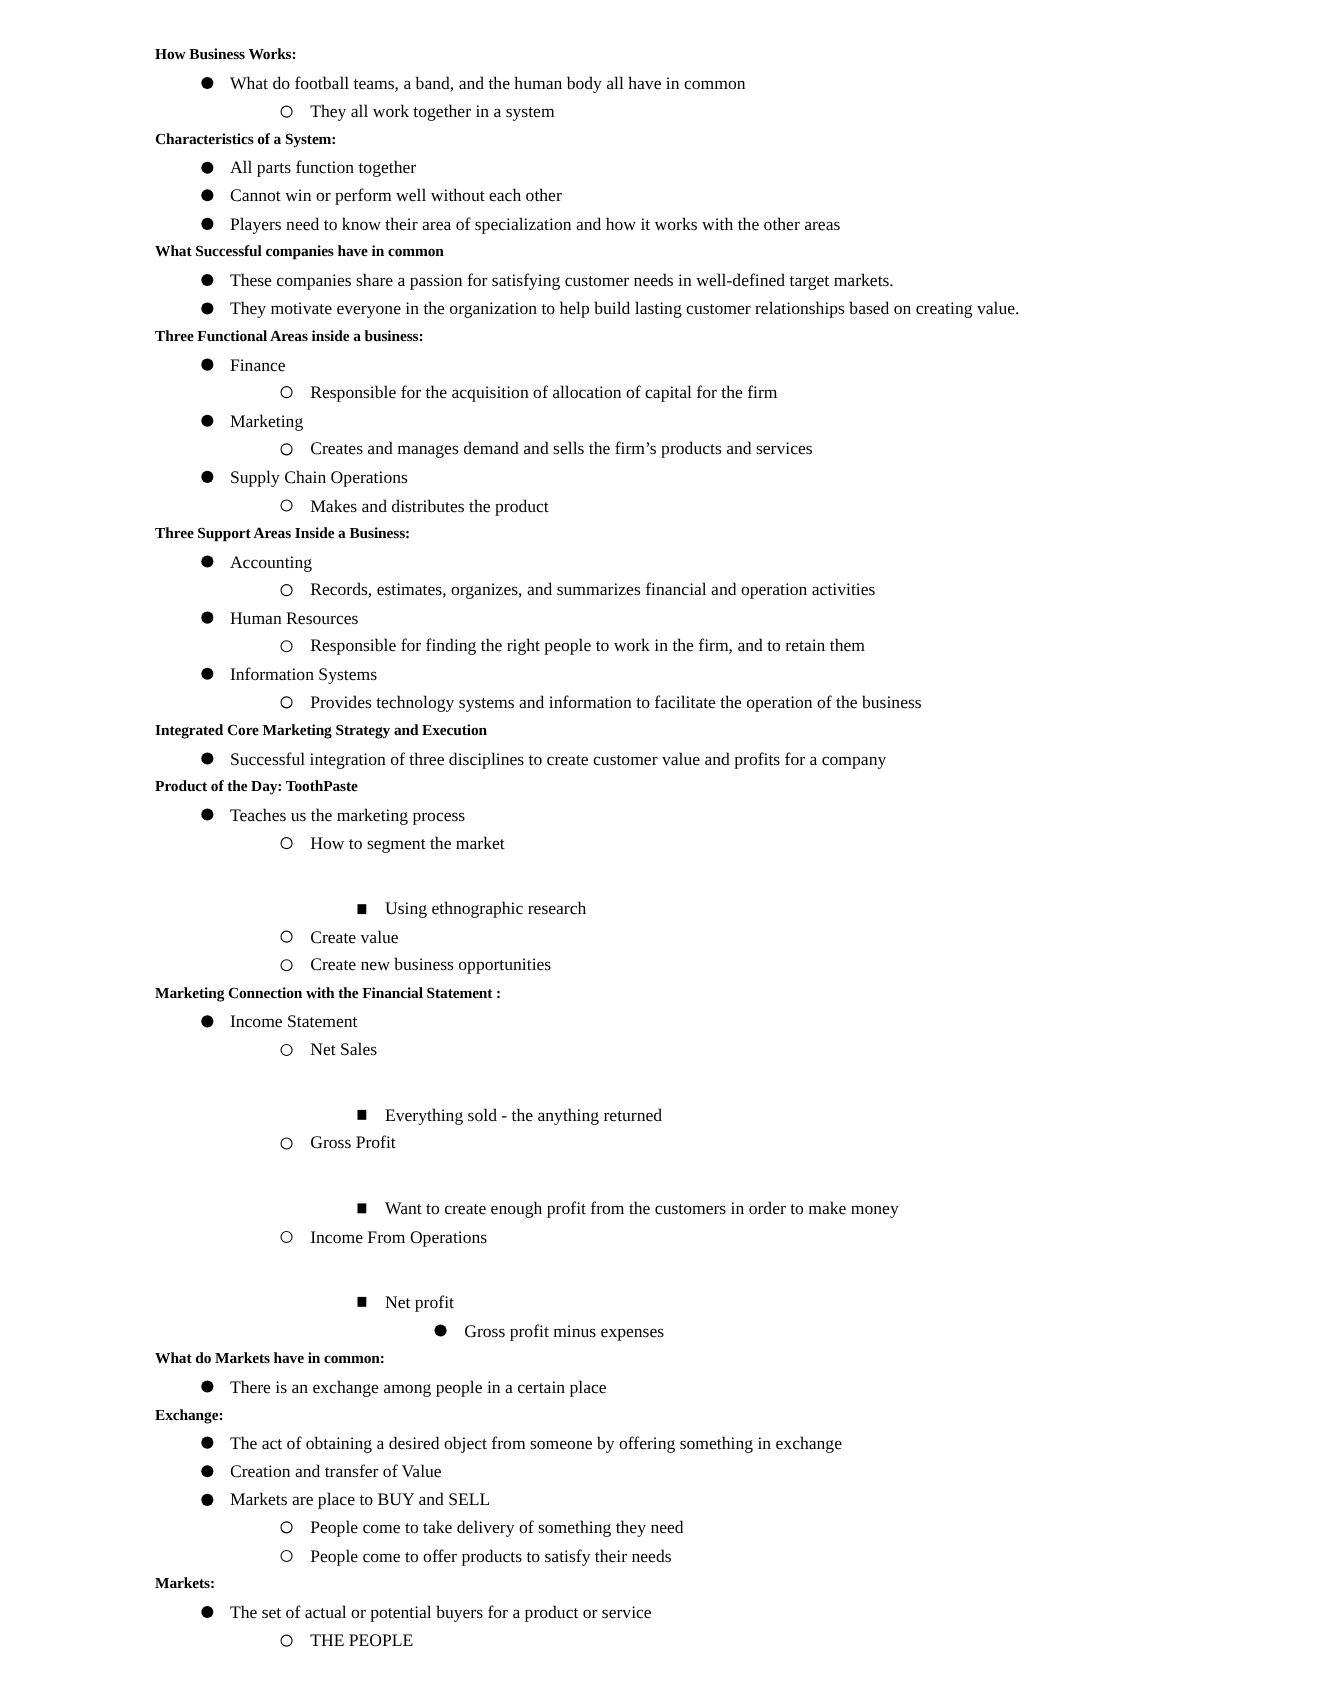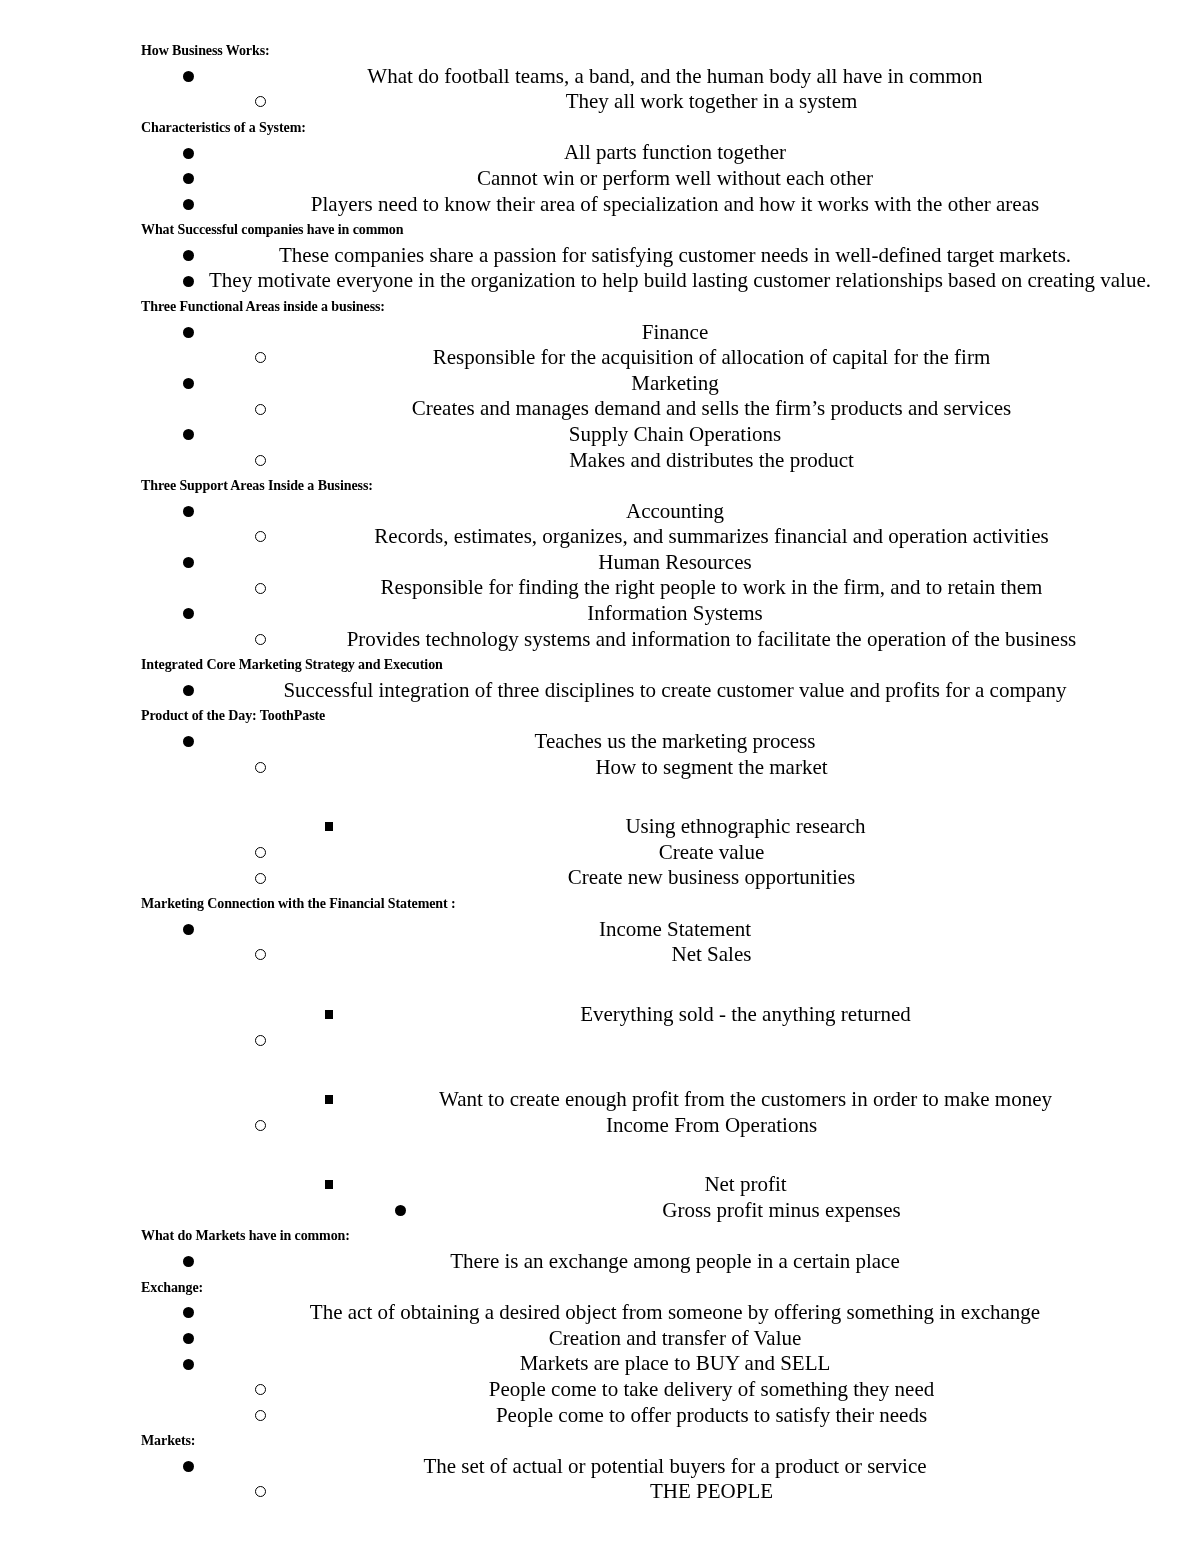--- a/index.html
+++ b/index.html
@@ -34,22 +34,21 @@
     line-height: 25.6px;
     letter-spacing: -0.1px;
     white-space: nowrap;
   }
 
   
   .row {
     display: flex;
     align-items: flex-start;
     line-height: 25.6px;
-    font-size: 21px;
-    text-align: center;
+    font-size: 16px;
   }
   .row .marker {
     flex: 0 0 auto;
     display: inline-block;
     text-align: left;
     line-height: 25.6px;
   }
   .row .txt {
     flex: 1 1 auto;
     white-space: nowrap;
@@ -224,20 +223,21 @@
       <div class="row lvl2">
         <span class="marker"><span class="glyph"></span></span>
         <span class="txt">Net Sales</span>
       </div>
       <div class="row lvl3">
         <span class="marker"><span class="glyph"></span></span>
         <span class="txt">Everything sold - the anything returned</span>
       </div>
       <div class="row lvl2">
         <span class="marker"><span class="glyph"></span></span>
+        <span class="txt">Gross Profit</span>
       </div>
       <div class="row lvl3">
         <span class="marker"><span class="glyph"></span></span>
         <span class="txt">Want to create enough profit from the customers in order to make money</span>
       </div>
       <div class="row lvl2">
         <span class="marker"><span class="glyph"></span></span>
         <span class="txt">Income From Operations</span>
       </div>
       <div class="row lvl3">

